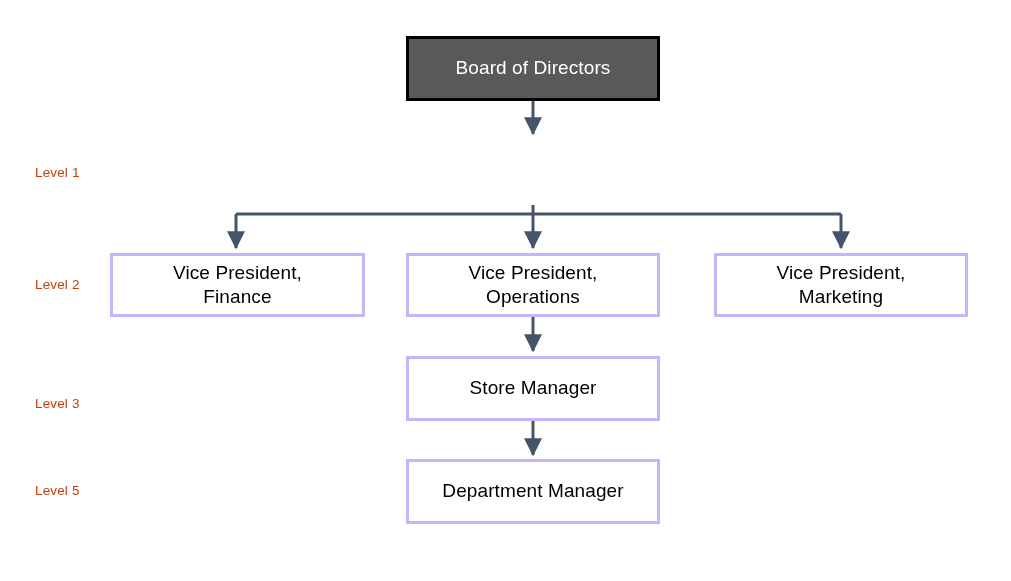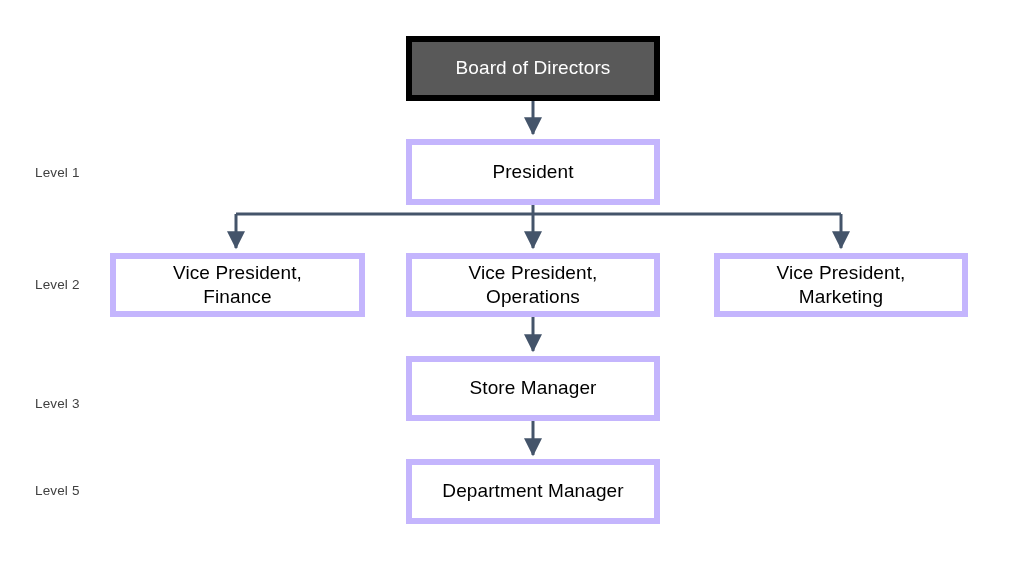--- a/index.html
+++ b/index.html
@@ -26,21 +26,21 @@
     height: 581px;
     pointer-events: none;
   }
   .node {
     position: absolute;
     box-sizing: border-box;
     display: flex;
     align-items: center;
     justify-content: center;
     text-align: center;
-    border: 6px solid #c4b5fd;
+    border: 3px solid #c4b5fd;
     background: #ffffff;
     color: #000000;
     font-size: 19px;
     line-height: 1.28;
     letter-spacing: 0.1px;
     z-index: 2;
   }
   .node.filled {
     background: #595959;
     color: #ffffff;
@@ -48,21 +48,21 @@
   }
   .node-label {
     display: block;
     width: 100%;
     padding: 0 6px;
     white-space: pre-line;
   }
   .level-label {
     position: absolute;
     font-size: 13.5px;
-    color: #404040;
+    color: #c2410c;
     letter-spacing: 0.15px;
     white-space: nowrap;
     z-index: 2;
   }
 </style>
 </head>
 <body>
 
 <div id="chart-canvas">
 
@@ -91,23 +91,20 @@
 
   <div class="level-label" style="left:35px; top:165px;">Level 1</div>
   <div class="level-label" style="left:35px; top:277px;">Level 2</div>
   <div class="level-label" style="left:35px; top:380px;margin-top:16px;">Level 3</div>
   <div class="level-label" style="left:35px; top:483px;">Level 5</div>
 
   <div class="node filled" style="left:406px; top:36px; width:254px; height:65px;">
     <span class="node-label">Board of Directors</span>
   </div>
 
-  <div class="node" style="left:406px; top:139px; width:254px; height:66px;">
-    <span class="node-label">President</span>
-  </div>
 
   <div class="node" style="left:110px; top:253px; width:255px; height:64px;">
     <span class="node-label">Vice President,
 Finance</span>
   </div>
 
   <div class="node" style="left:406px; top:253px; width:254px; height:64px;">
     <span class="node-label">Vice President,
 Operations</span>
   </div>

